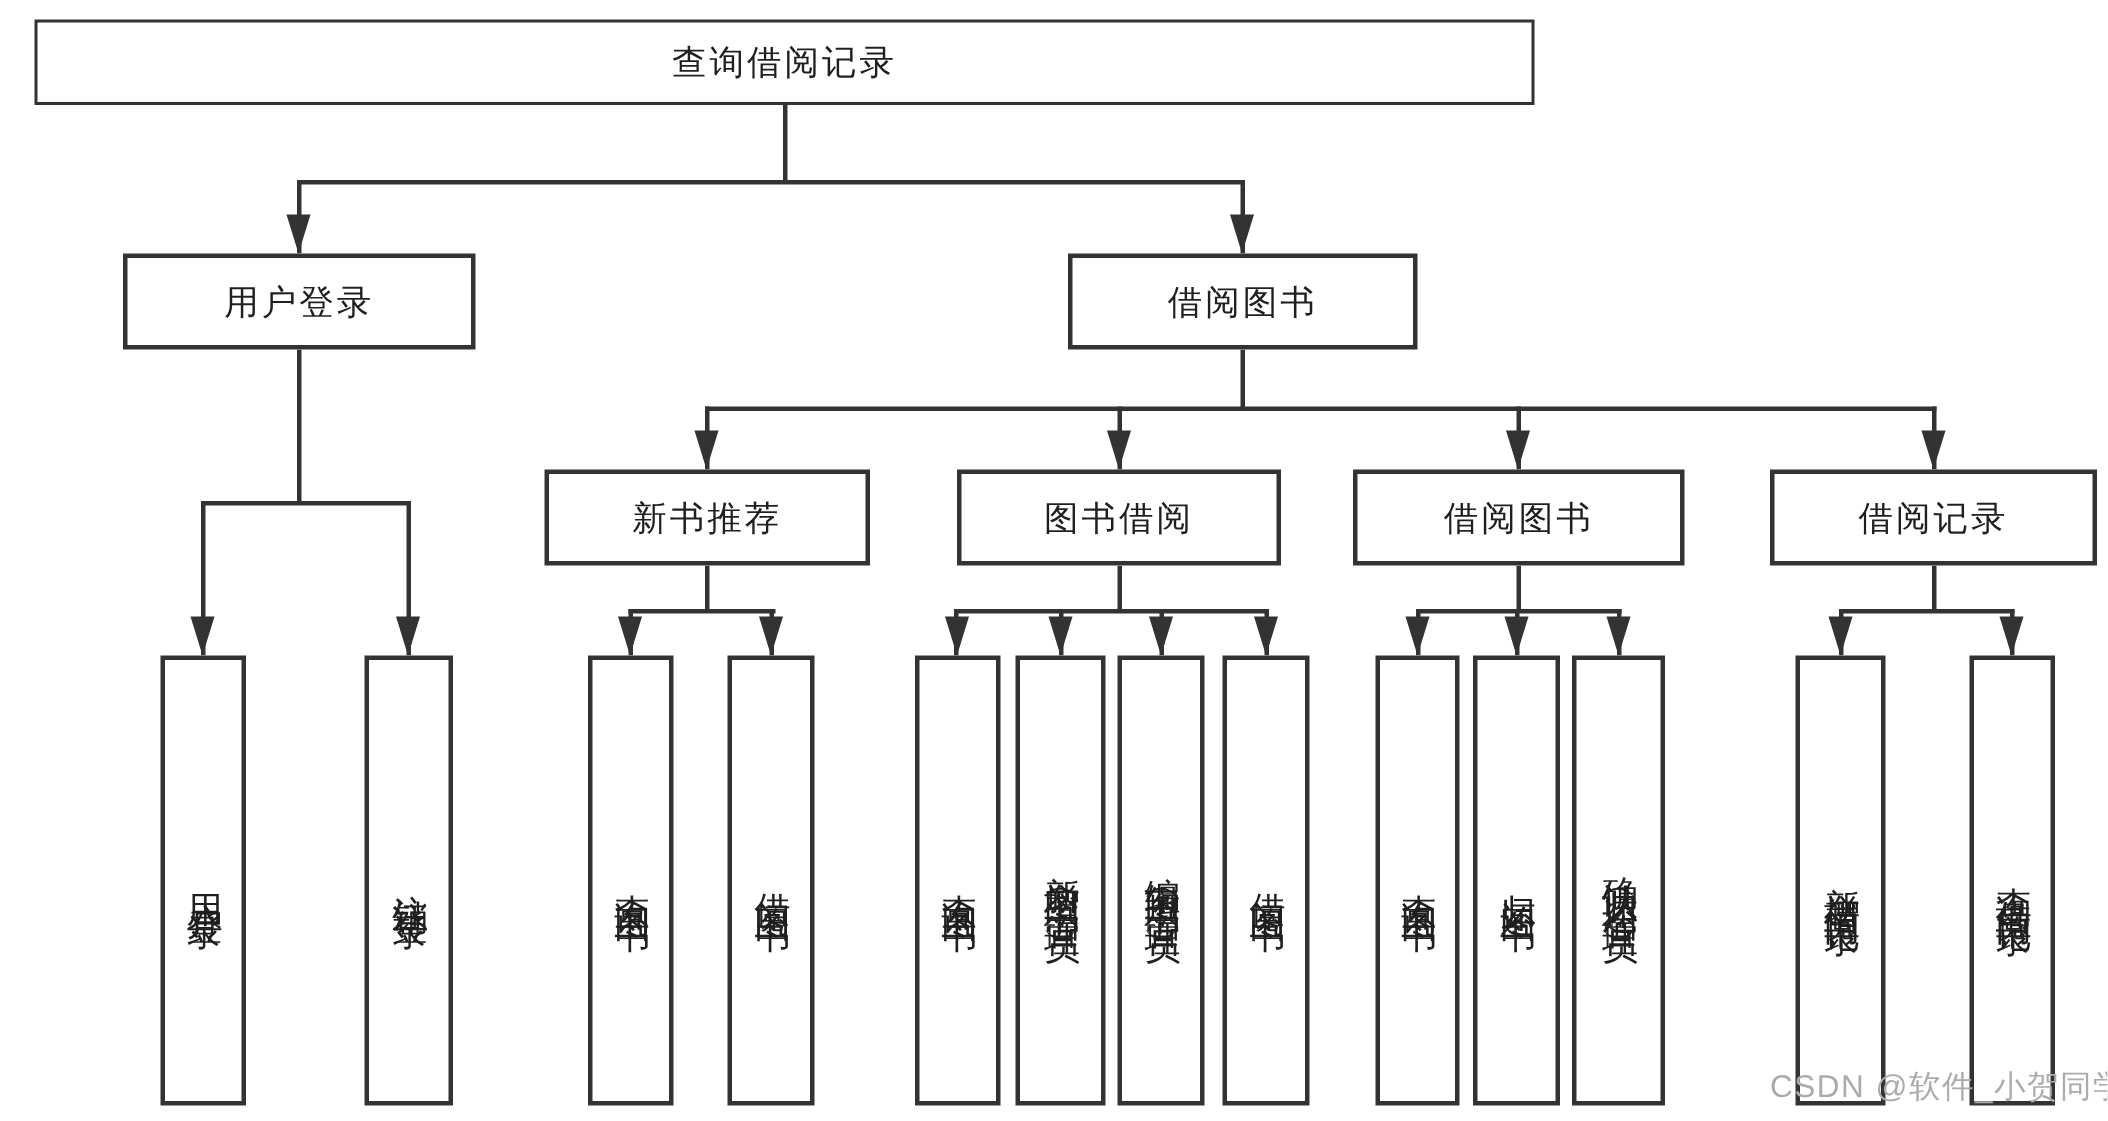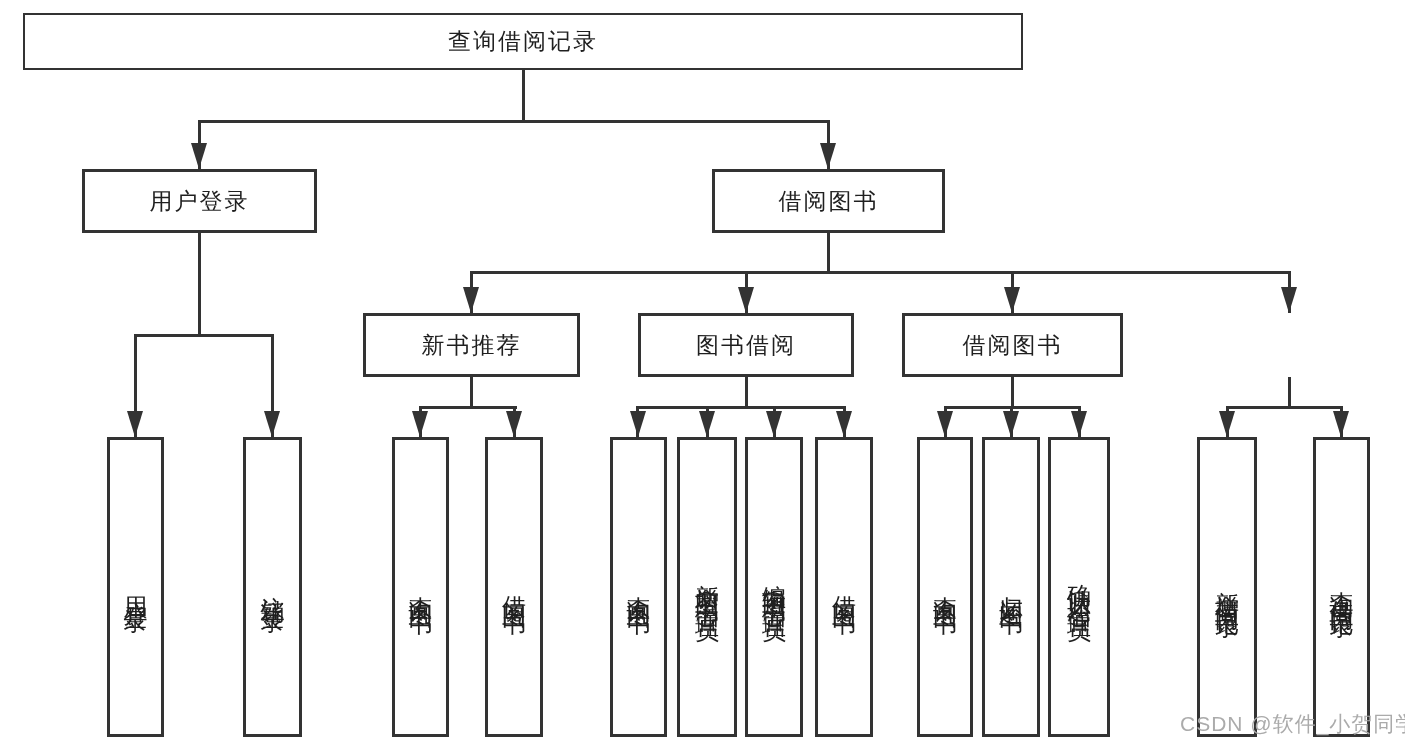--- a/index.html
+++ b/index.html
@@ -26,20 +26,21 @@
 <div class="canvas">
 
   <div class="node root" style="left:23px;top:13px;width:1000px;height:57px;">查询借阅记录</div>
 
   <div class="node" style="left:82px;top:169px;width:235px;height:64px;">用户登录</div>
   <div class="node" style="left:712px;top:169px;width:233px;height:64px;">借阅图书</div>
 
   <div class="node" style="left:638px;top:313px;width:216px;height:64px;">图书借阅</div>
   <div class="node" style="left:363px;top:313px;width:217px;height:64px;">新书推荐</div>
   <div class="node" style="left:902px;top:313px;width:221px;height:64px;">借阅图书</div>
+  <div class="node" style="left:1180px;top:313px;width:218px;height:64px;">借阅记录</div>
 
   <div class="leaf" style="left:107px;width:57px;">
     <span>用户登录</span>
     </div>
   <div class="leaf" style="left:243px;width:59px;">
     <span>注销登录</span>
     </div>
 
   <div class="leaf" style="left:392px;width:57px;">
     <span>查询图书</span>

